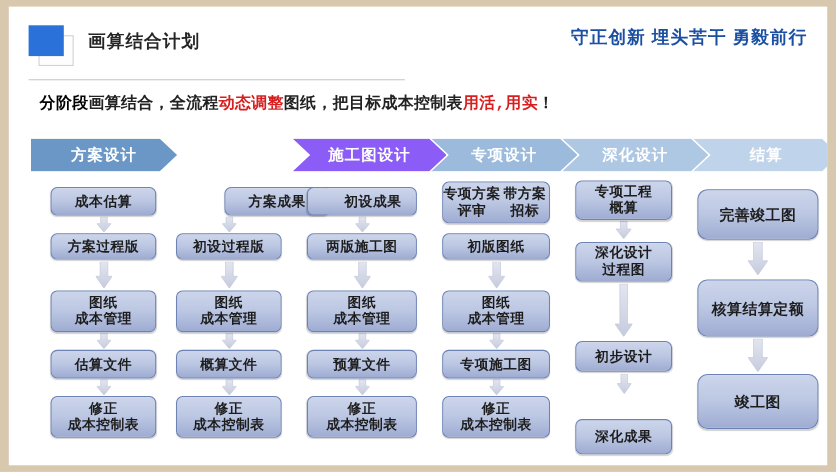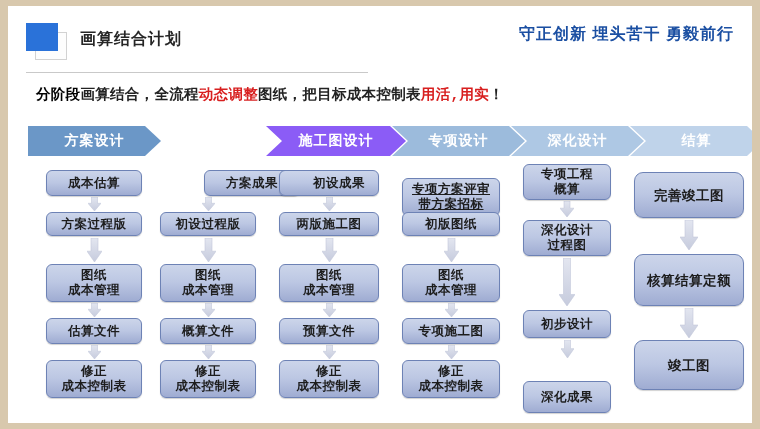--- a/index.html
+++ b/index.html
@@ -336,21 +336,21 @@
           <svg width="13" height="14" viewBox="0 0 13 14">
       <defs>
               <linearGradient id="ag13_14" x1="0" y1="0" x2="0" y2="1">
         <stop offset="0%" stop-color="#e3e6f0"></stop>
                 <stop offset="100%" stop-color="#c6cbdd"></stop>
       </linearGradient>
             </defs>
       <polygon points="3.5,0 9.5,0 9.5,6.299999999999999 13,6.299999999999999 6.5,14 0,6.299999999999999 3.5,6.299999999999999" fill="url(#ag13_14)" stroke="#c2c7da" stroke-width="0.6"></polygon>
     </svg>
         </div>
-        <div class="node" style="top: 16px; width: 98px; height: 38px; flex-direction: column; text-decoration: underline;">
+        <div class="node" style="top: 3px; width: 98px; height: 38px; ">
           <div>专项方案评审</div>
           <div>带方案招标</div>
         </div>
         <div class="node" style="top: 50px; width: 98px; height: 24px;">
           <div>初版图纸</div>
         </div>
         <div class="node" style="top: 102px; width: 98px; height: 38px; flex-direction: column;">
           <div>图纸</div>
           <div>成本管理</div>
         </div>

